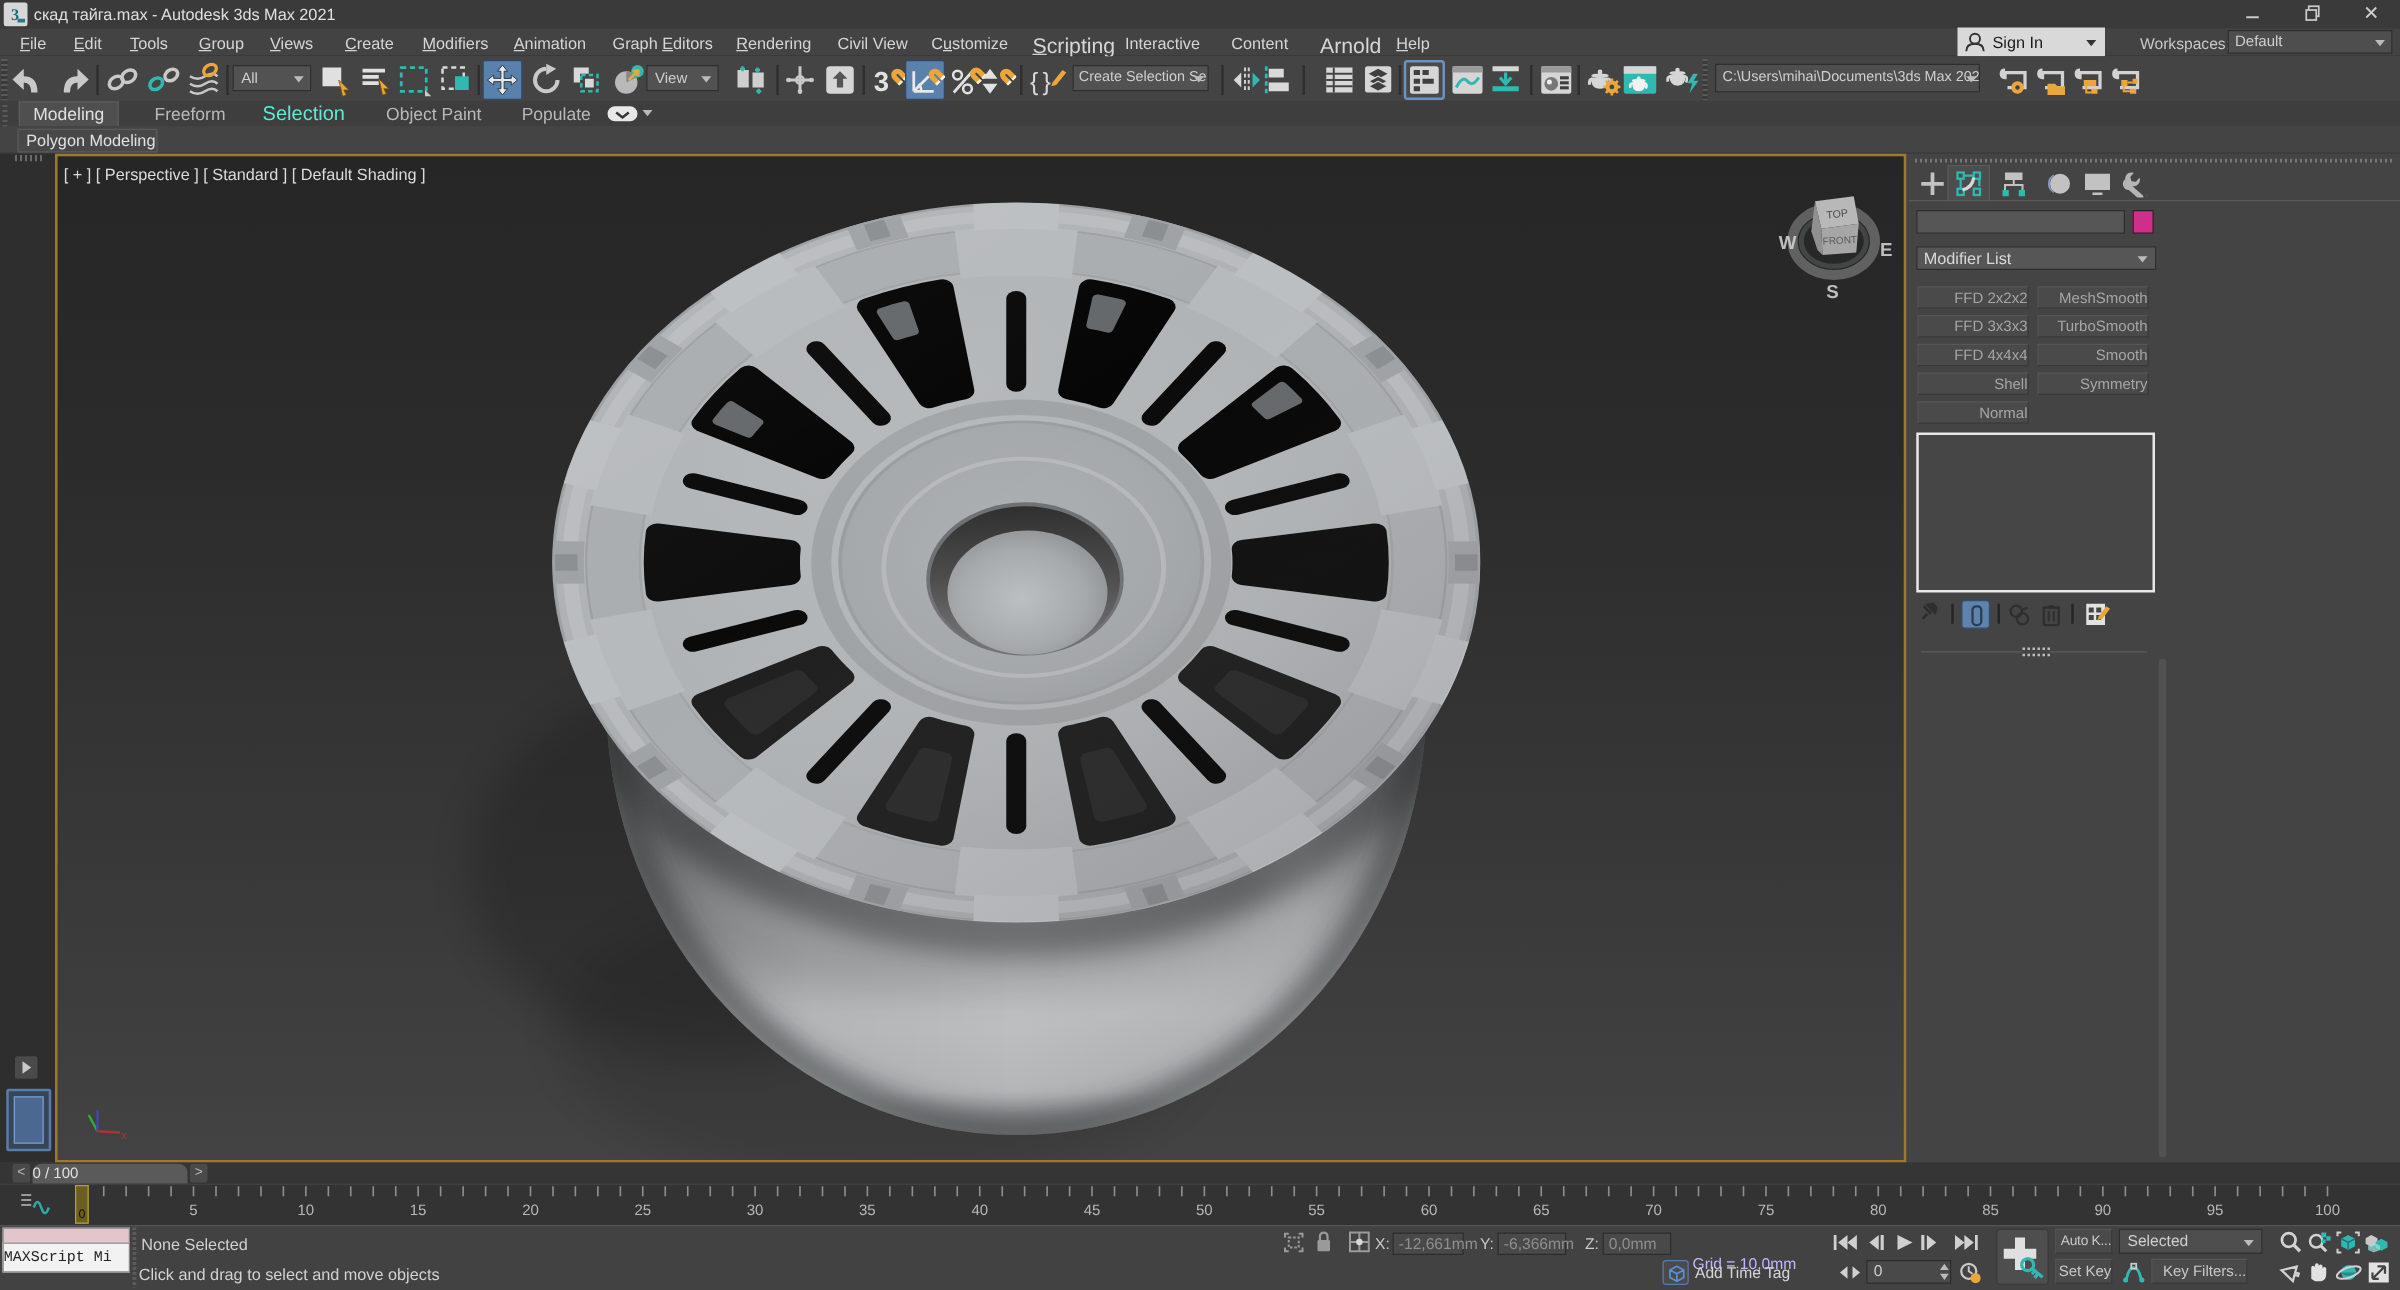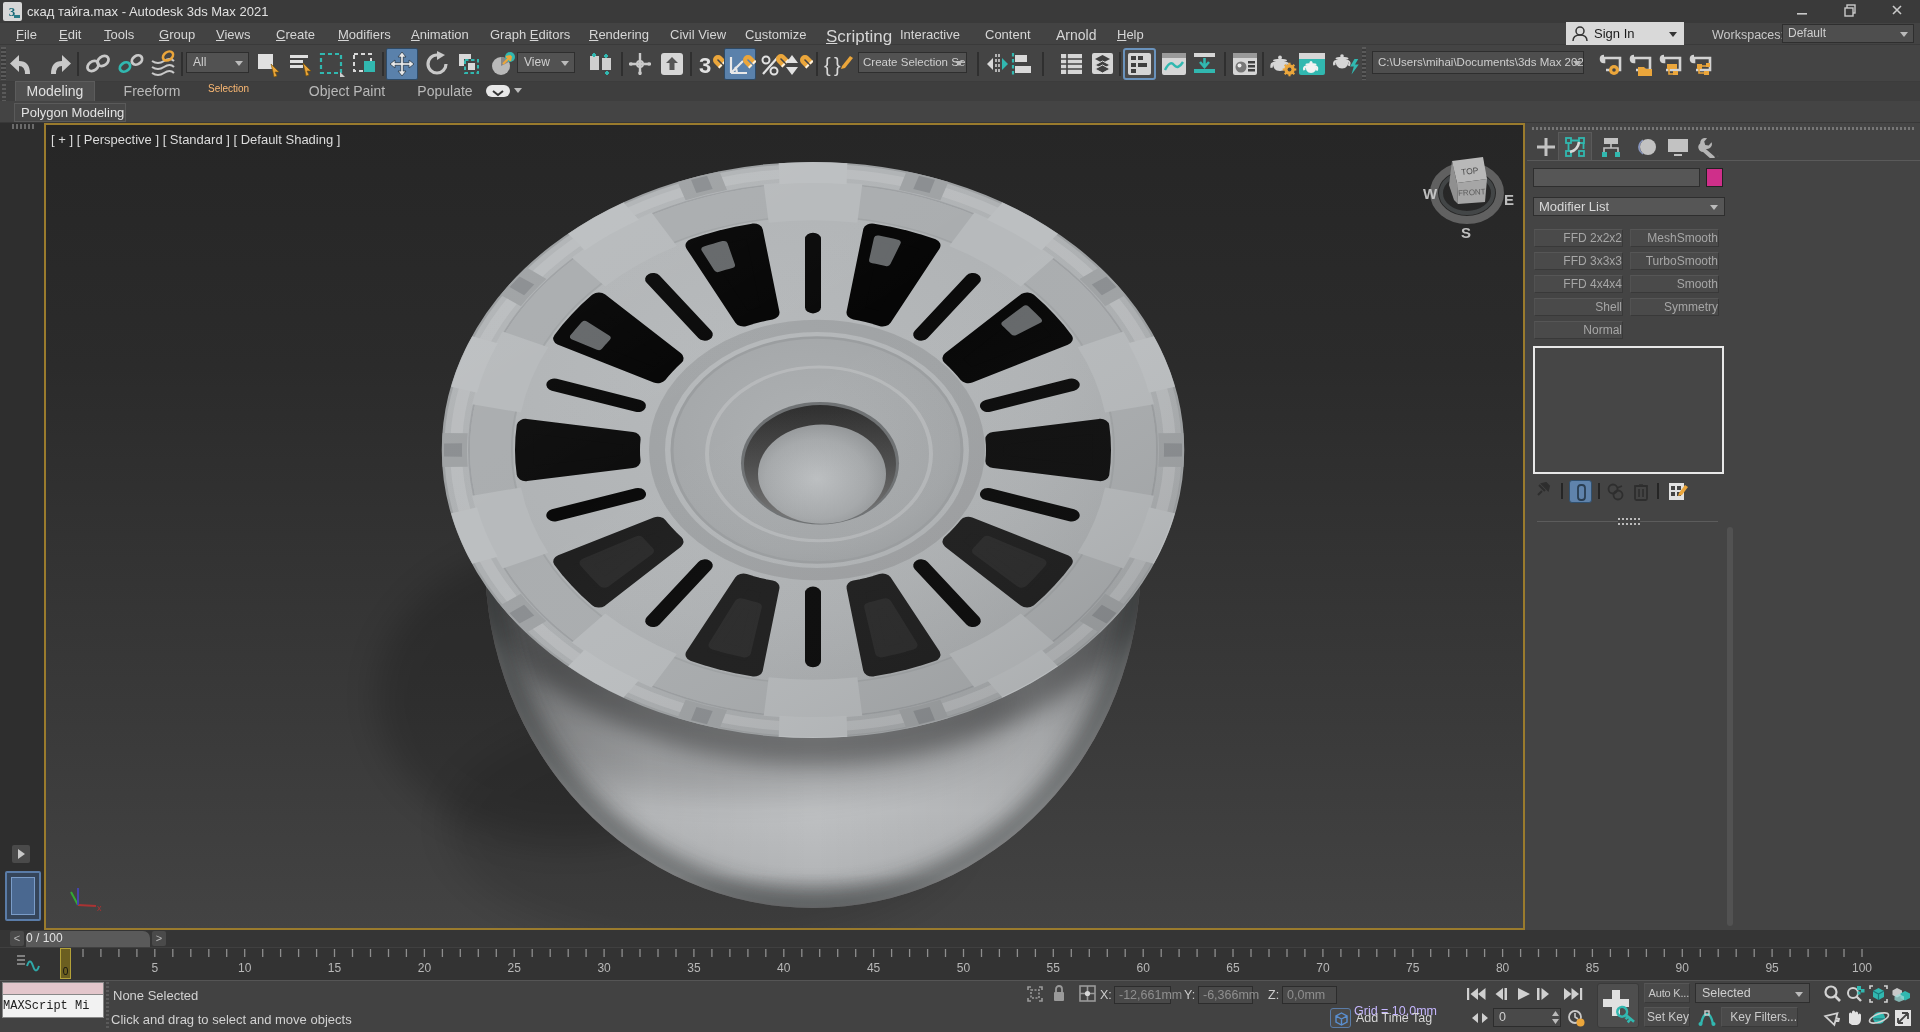--- a/index.html
+++ b/index.html
@@ -36,21 +36,21 @@
     <div class="abs txt" style="left:276px;top:27px;font-size:13px"><u>C</u>reate</div>
     <div class="abs txt" style="left:338px;top:27px;font-size:13px"><u>M</u>odifiers</div>
     <div class="abs txt" style="left:411px;top:27px;font-size:13px"><u>A</u>nimation</div>
     <div class="abs txt" style="left:490px;top:27px;font-size:13px">Graph <u>E</u>ditors</div>
     <div class="abs txt" style="left:589px;top:27px;font-size:13px"><u>R</u>endering</div>
     <div class="abs txt" style="left:670px;top:27px;font-size:13px">Civil View</div>
     <div class="abs txt" style="left:745px;top:27px;font-size:13px">C<u>u</u>stomize</div>
     <div class="abs txt" style="left:826px;top:27px;font-size:17px"><u>S</u>cripting</div>
     <div class="abs txt" style="left:900px;top:27px;font-size:13px">Interactive</div>
     <div class="abs txt" style="left:985px;top:27px;font-size:13px">Content</div>
-    <div class="abs txt" style="left:1056px;top:27px;font-size:14px">Arnold</div>
+    <div class="abs txt" style="left:1056px;top:27px;font-size:17px">Arnold</div>
     <div class="abs txt" style="left:1117px;top:27px;font-size:13px"><u>H</u>elp</div>
     <div class="abs" style="left:1566px;top:22px;width:118px;height:23px;background:#d9d9d9;color:#222;font-size:13px"><svg width="118" height="23" viewBox="0 0 118 23">
         <circle cx="14" cy="9" r="4" fill="none" stroke="#333" stroke-width="1.5"></circle>
         <path d="M7 19 Q7 13 14 13 Q21 13 21 19" fill="none" stroke="#333" stroke-width="1.5"></path>
         <text x="28" y="16" font-size="13" fill="#1a1a1a" font-family="Liberation Sans">Sign In</text>
         <path d="M103 10 l8 0 l-4 5 z" fill="#333"></path>
       </svg></div>
     <div class="abs txt" style="left:1712px;top:28px;color:#c8c8c8;font-size:12.5px">Workspaces:</div>
     <div class="abs fld" style="left:1782px;top:24px;width:132px;height:19px;line-height:17px;padding-left:5px">Default<span style="position:absolute;right:5px;top:7px;width:0;height:0;border-left:4px solid transparent;border-right:4px solid transparent;border-top:5px solid #bbb"></span></div>
     <div class="abs" style="left:0;top:45px;width:1920px;height:37px;background:#444444;border-bottom:1px solid #3c3c3c"></div>
@@ -322,21 +322,21 @@
         <path d="M6 6 q-3 0 -3 3 q0 3 3 3 l0 -2 q-1 0 -1 -1 q0 -1 1 -1 l16 0 l0 12 l-14 0" fill="none" stroke="#d2d2d2" stroke-width="2.6"></path>
         <rect x="9" y="14" width="5" height="5" fill="#eba63b"></rect>
         <rect x="16" y="21" width="5" height="4" fill="#eba63b"></rect>
         <rect x="18" y="13" width="4" height="4" fill="#eba63b"></rect>
         <path d="M11 19 v4 h5 M14 16 h4" stroke="#eba63b" stroke-width="1.6" fill="none"></path>
       </svg></div>
     <div class="abs" style="left:0;top:82px;width:1920px;height:19px;background:#3e3e3e"></div>
     <div class="abs" style="left:2px;top:84px;width:4px;height:36px;background:repeating-linear-gradient(to bottom,#5a5a5a 0 2px,#3e3e3e 2px 4px)"></div>
     <div class="abs" style="left:15px;top:81px;width:80px;height:20px;background:#4f4f4f;border:1px solid #5c5c5c;border-bottom:none;color:#e0e0e0;font-size:14px;text-align:center;line-height:19px">Modeling</div>
     <div class="abs" style="left:117px;top:83px;width:70px;height:18px;color:#b9b9b9;font-size:14px;text-align:center">Freeform</div>
-    <div class="abs" style="left:208px;top:83px;width:70px;height:18px;color:#fdba74;font-size:10px;text-align:left">Selection</div>
+    <div class="abs" style="left:208px;top:83px;width:70px;height:18px;color:#5eead4;font-size:16px;text-align:center">Selection</div>
     <div class="abs" style="left:302px;top:83px;width:90px;height:18px;color:#b9b9b9;font-size:14px;text-align:center">Object Paint</div>
     <div class="abs" style="left:410px;top:83px;width:70px;height:18px;color:#b9b9b9;font-size:14px;text-align:center">Populate</div>
     <div class="abs" style="left:486px;top:85px;width:24px;height:12px;background:#e8e8e8;border-radius:6px"><svg width="24" height="12" viewBox="0 0 24 12">
         <path d="M7 4 l5 4 l5 -4" fill="none" stroke="#333" stroke-width="2"></path>
       </svg></div>
     <div class="abs" style="left:514px;top:88px;width:0;height:0;border-left:4px solid transparent;border-right:4px solid transparent;border-top:5px solid #bbb"></div>
     <div class="abs" style="left:0;top:101px;width:1920px;height:22px;background:#444444;border-bottom:1px solid #383838"></div>
     <div class="abs" style="left:14px;top:103px;width:112px;height:19px;background:#484848;border:1px solid #5a5a5a;color:#e2e2e2;font-size:13px;padding-left:6px;line-height:17px">Polygon Modeling</div>
     <div class="abs" style="left:0;top:123px;width:44px;height:807px;background:#2e2e2e"></div>
     <div class="abs" style="left:12px;top:124px;width:22px;height:5px;background:repeating-linear-gradient(to right,#6a6a6a 0 2px,#2e2e2e 2px 4px)"></div>

